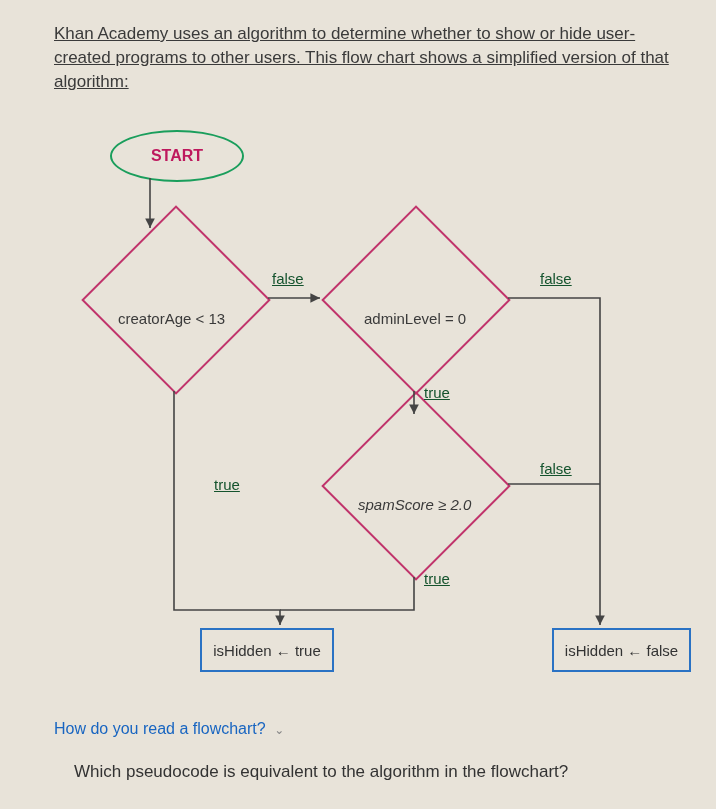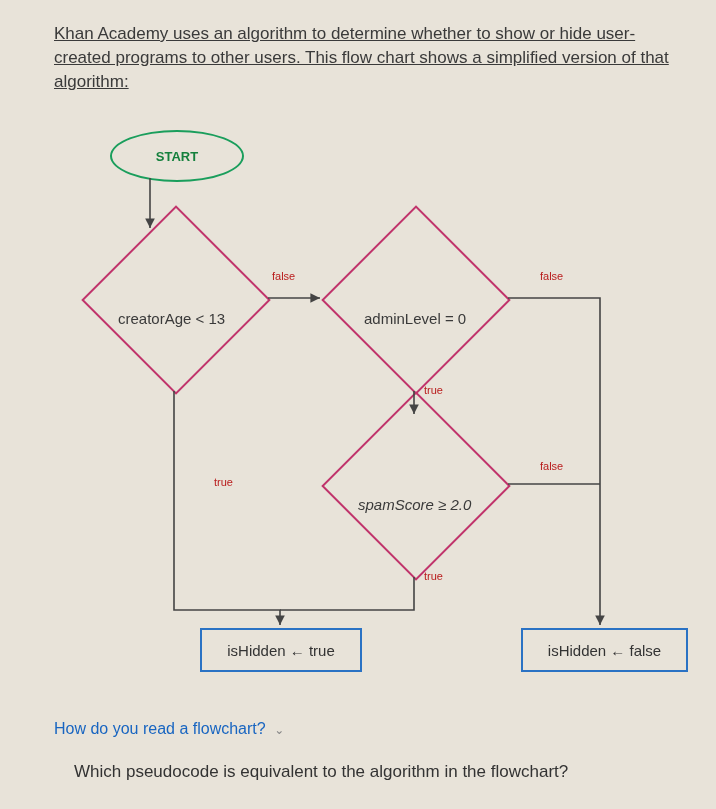--- a/index.html
+++ b/index.html
@@ -42,46 +42,47 @@
     left: 110px;
     top: 10px;
     width: 130px;
     height: 48px;
     border: 2px solid #1a9e5c;
     border-radius: 50%;
     display: flex;
     align-items: center;
     justify-content: center;
     font-weight: 700;
-    font-size: 13px;
-    color: #15803d;
+    font-size: 16px;
+    color: #be185d;
   }
   .diamond {
     position: absolute;
     width: 130px;
     height: 130px;
     transform: rotate(45deg);
     border: 2px solid #c0336b;
   }
   .rect {
     position: absolute;
     border: 2px solid #2a72c4;
     background: transparent;
-    padding: 10px 14px;
+    padding: 10px 0;
     font-size: 15px;
     color: #333;
     display: flex;
     align-items: center;
     justify-content: center;
     white-space: nowrap;
   }
   .edge-label {
     position: absolute;
-    font-size: 11px;
-    color: #b91c1c;
+    font-size: 15px;
+    color: #14532d;
+    text-decoration: underline;
   }
   svg.arrows {
     position: absolute;
     top: 0;
     left: 0;
     width: 716px;
     height: 580px;
     pointer-events: none;
   }
   .link {
@@ -115,21 +116,21 @@
   <div class="node-label" style="left:118px; top:170px;">creatorAge &lt; 13</div>
 
   <div class="diamond" style="left:349px; top:113px;"></div>
   <div class="node-label" style="left:364px; top:170px;">adminLevel = 0</div>
 
   <div class="diamond" style="left:349px; top:299px;"></div>
   <div class="node-label" style="left:358px; top:356px;font-style:italic;">spamScore ≥ 2.0</div>
 
   <div class="rect" style="left:200px; top:508px; width:130px; height:20px;">isHidden ← true</div>
 
-  <div class="rect" style="left:521px; top:508px; width:135px; height:20px;">isHidden ← false</div>
+  <div class="rect" style="left:552px; top:508px; width:135px; height:20px;">isHidden ← false</div>
 
   <div class="edge-label" style="left:272px; top:150px;">false</div>
   <div class="edge-label" style="left:214px; top:356px;">true</div>
   <div class="edge-label" style="left:540px; top:150px;">false</div>
   <div class="edge-label" style="left:424px; top:264px;">true</div>
   <div class="edge-label" style="left:540px; top:340px;">false</div>
   <div class="edge-label" style="left:424px; top:450px;">true</div>
 
   <svg class="arrows">
     <defs>

